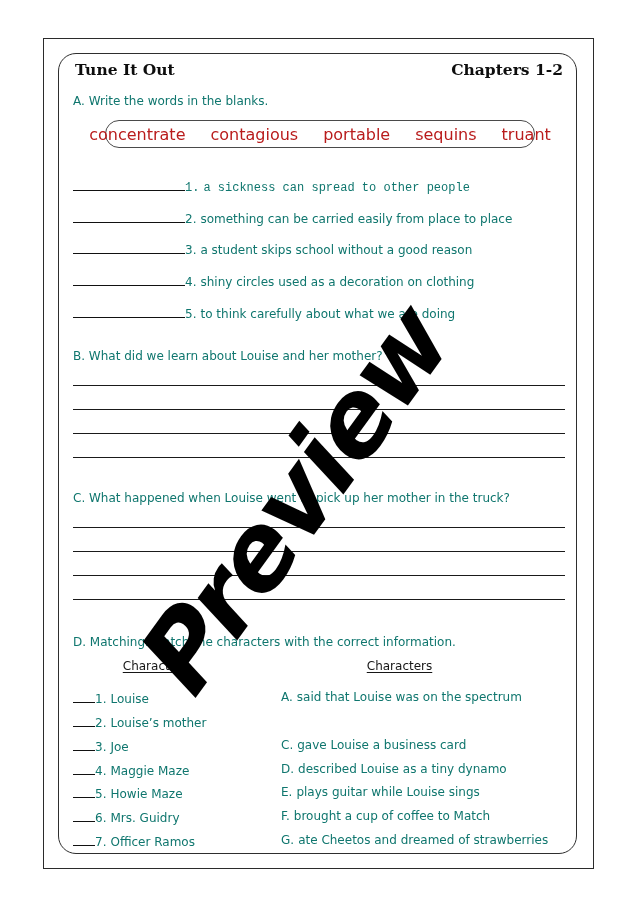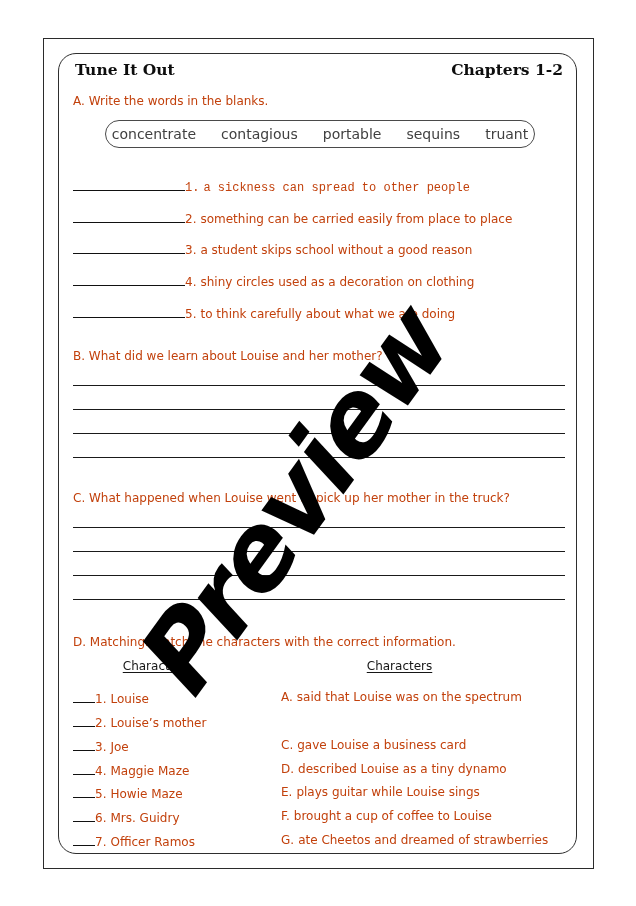--- a/index.html
+++ b/index.html
@@ -13,34 +13,34 @@
   }
   .outer-border{
     position:absolute;left:43px;top:38px;width:549px;height:829px;
     border:1px solid #2b2b2b;background:#ffffff;
   }
   .inner-box{
     position:absolute;left:58px;top:53px;width:517px;height:799px;
     border:1.6px solid #2e2e2e;border-radius:18px;background:#ffffff;
   }
   .abs{position:absolute;}
-  .txt{font-size:12px;line-height:15px;color:#c2410c;}
+  .txt{font-size:12px;line-height:15px;color:#0f766e;}
   .header-row{
     left:75px;top:60px;width:488px;display:flex;
     justify-content:space-between;align-items:flex-start;
     font-family:"DejaVu Serif","Liberation Serif",serif;
     font-weight:bold;font-size:15.5px;color:#0d0d0d;
   }
   .word-bank{
     left:105px;top:120px;width:430px;height:28px;
     border:1.2px solid #4a4a4a;border-radius:14px;
     display:flex;align-items:center;justify-content:center;gap:25px;
     box-sizing:border-box;
   }
-  .word-bank span{font-size:14px;color:#404040;}
+  .word-bank span{font-size:16px;color:#b91c1c;}
   .fill-item{left:73px;width:492px;white-space:nowrap;}
   .blank-long{
     display:inline-block;width:112px;height:12px;
     border-bottom:1.2px solid #111;vertical-align:baseline;
   }
   .num{margin-right:4px;}
   .answer-line{
     left:73px;width:492px;height:0;border-top:1.1px solid #1a1a1a;
   }
   .col-header{
@@ -131,21 +131,21 @@
   <div class="abs txt match-row" style="top:762px;">
     <span class="blank-short"></span><span class="num">4.</span><span>Maggie Maze</span>
     <span class="match-right"><span class="num">D.</span><span>described Louise as a tiny dynamo</span></span>
   </div>
   <div class="abs txt match-row" style="top:785px;">
     <span class="blank-short"></span><span class="num">5.</span><span>Howie Maze</span>
     <span class="match-right"><span class="num">E.</span><span>plays guitar while Louise sings</span></span>
   </div>
   <div class="abs txt match-row" style="top:809px;">
     <span class="blank-short"></span><span class="num">6.</span><span>Mrs. Guidry</span>
-    <span class="match-right"><span class="num">F.</span><span>brought a cup of coffee to Louise</span></span>
+    <span class="match-right"><span class="num">F.</span><span>brought a cup of coffee to Match</span></span>
   </div>
   <div class="abs txt match-row" style="top:833px;">
     <span class="blank-short"></span><span class="num">7.</span><span>Officer Ramos</span>
     <span class="match-right"><span class="num">G.</span><span>ate Cheetos and dreamed of strawberries</span></span>
   </div>
 
   <div class="watermark">Preview</div>
 </div>
 
 </body></html>

